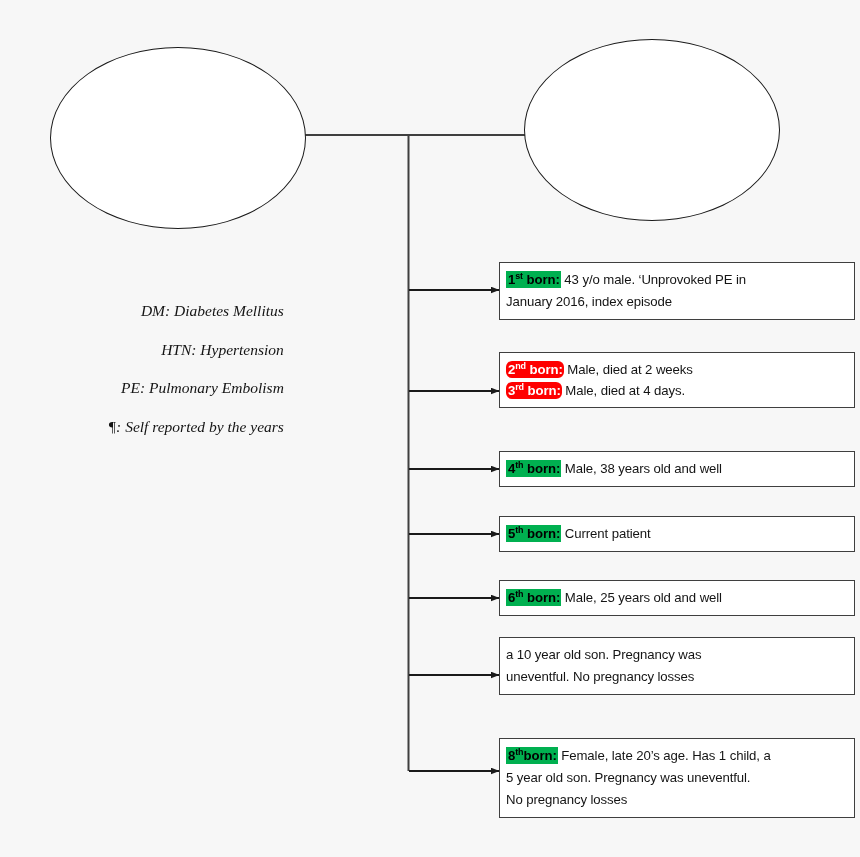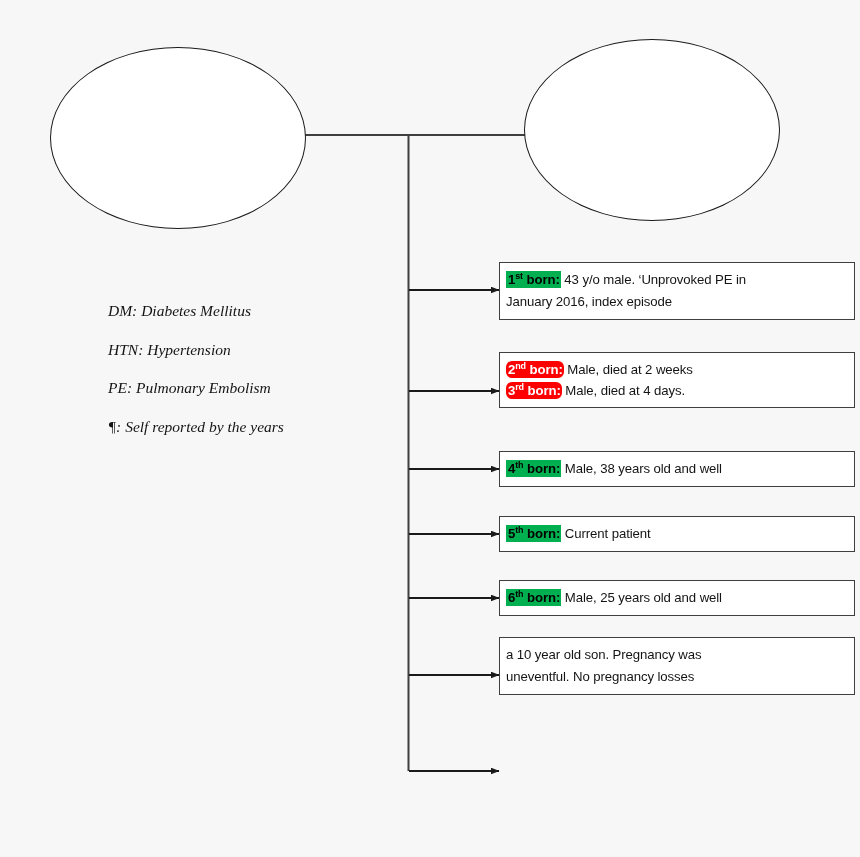--- a/index.html
+++ b/index.html
@@ -75,20 +75,21 @@
     top: 302px;
     z-index: 2;
   }
   .legend-item {
     font-family: "Liberation Serif", serif;
     font-style: italic;
     font-size: 15.5px;
     color: #141414;
     margin-bottom: 20.5px;
     white-space: nowrap;
+    text-align: right;
   }
   
   .sib-box {
     position: absolute;
     z-index: 2;
     left: 499px;
     width: 356px;
     border: 1.5px solid #3f3f3f;
     background: #ffffff;
     box-sizing: border-box;
@@ -182,14 +183,19 @@
   <div class="sib-box" style="top:580px;">
     <div class="sib-line"><span class="hl hl-green"><span>6</span><sup>th</sup>
         <span>born:</span></span><span> Male, 25 years old and well</span></div>
   </div>
 
   <div class="sib-box" style="top:637px;">
     <div class="sib-line">a 10 year old son. Pregnancy was</div>
     <div class="sib-line">uneventful. No pregnancy losses</div>
   </div>
 
+  <div class="sib-box" style="top:738px;">
+    <div class="sib-line"><span class="hl hl-green"><span>8</span><sup>th</sup><span>born:</span></span><span> Female, late 20’s age. Has 1 child, a</span></div>
+    <div class="sib-line">5 year old son. Pregnancy was uneventful.</div>
+    <div class="sib-line">No pregnancy losses</div>
+  </div>
 
 </div>
 
 </body></html>

